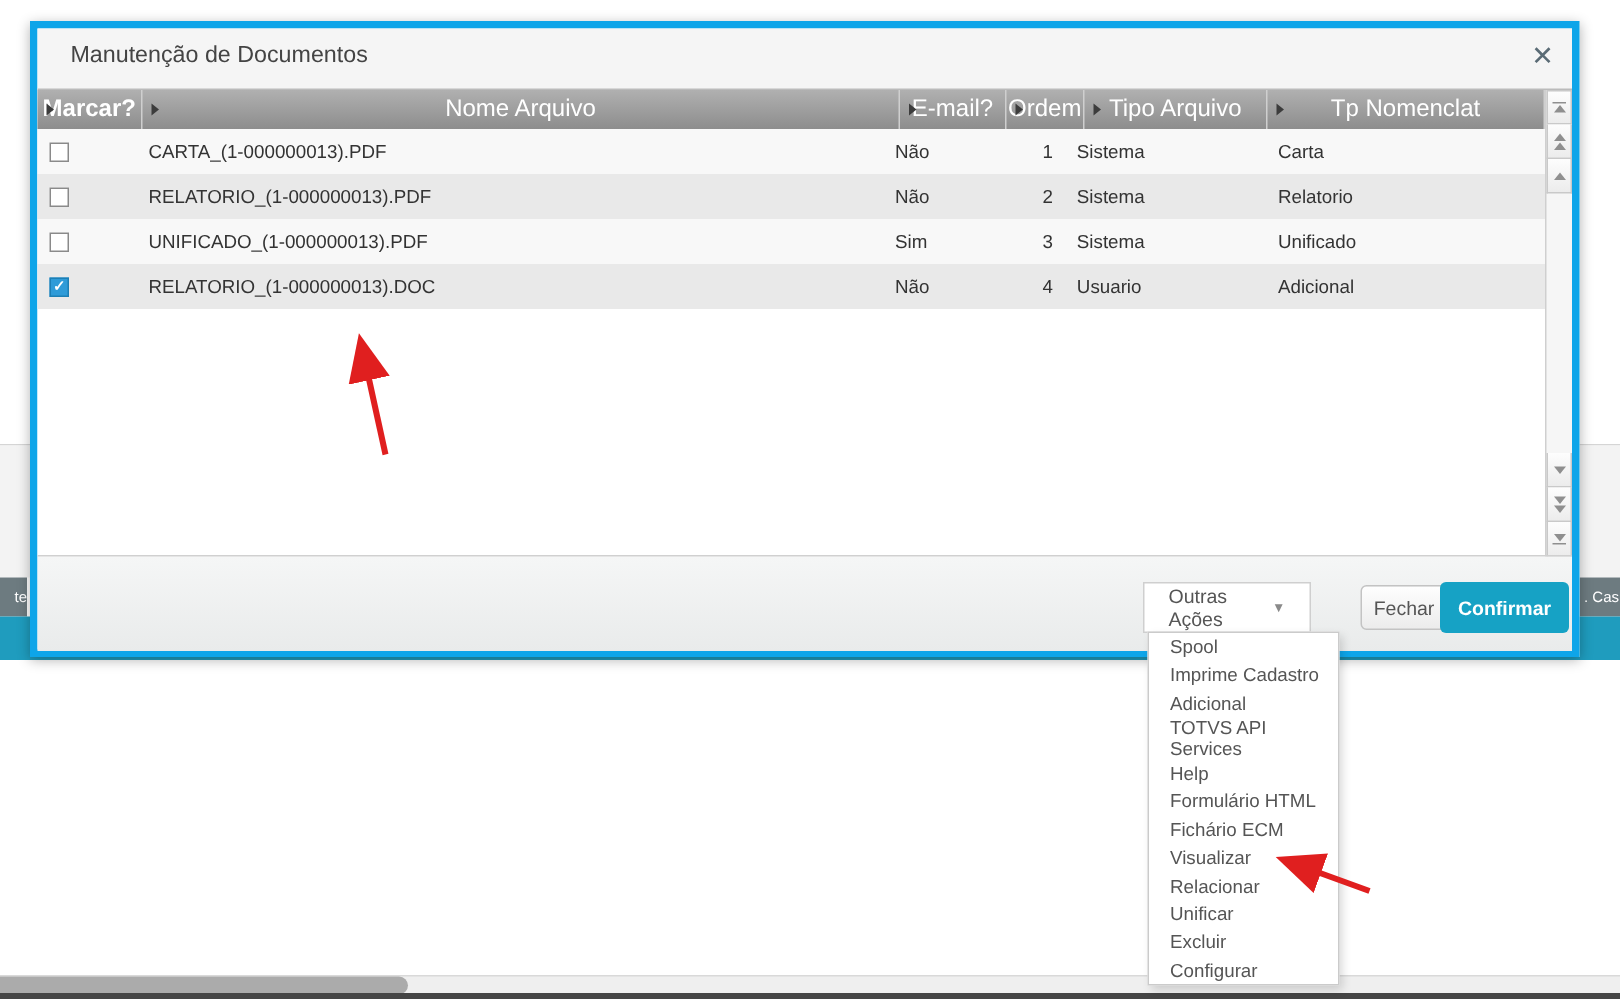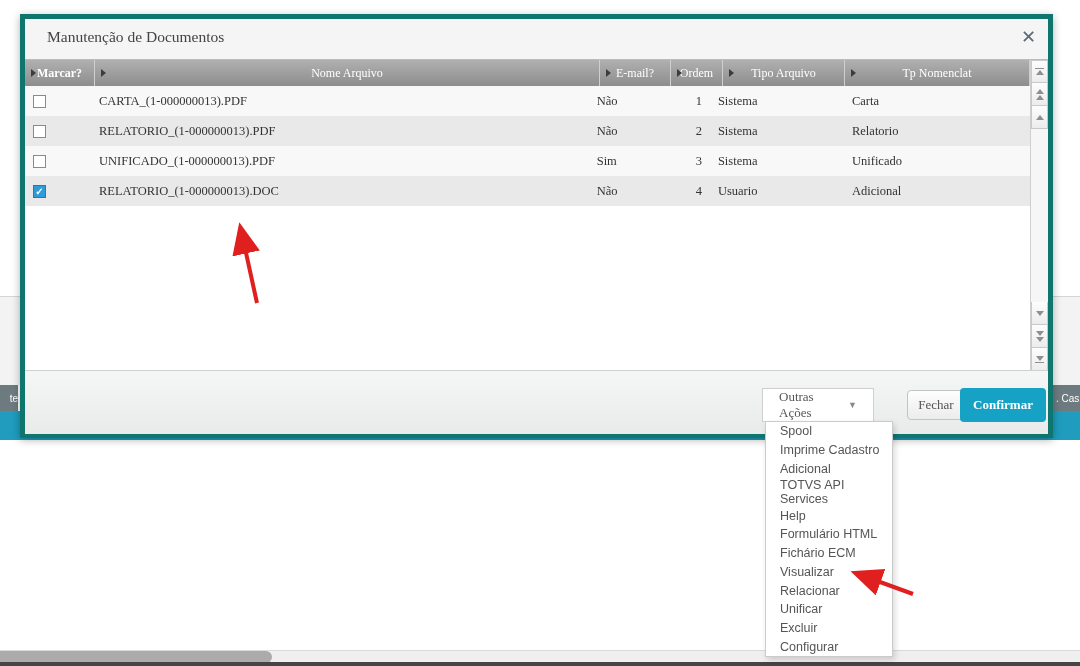--- a/index.html
+++ b/index.html
@@ -11,28 +11,28 @@
   .bg-tab{position:absolute;top:385px;height:26px;background:var(--tab);color:#fff;
           font-size:10px;display:flex;align-items:center;overflow:hidden;white-space:nowrap;}
   .bg-tab.left{left:0;width:18px;justify-content:flex-end;}
   .bg-tab.right{left:1053px;width:27px;padding-left:3px;}
   .teal-bar{position:absolute;left:0;top:411px;width:1080px;height:29px;background:var(--teal-bar);}
   .hscroll{position:absolute;left:0;top:650px;width:1080px;height:12px;background:#efefef;border-top:1px solid #d9d9d9;}
   .hscroll-thumb{position:absolute;left:0;top:0;width:272px;height:12px;background:#ababab;border-radius:0 6px 6px 0;}
   .bottom-strip{position:absolute;left:0;top:662px;width:1080px;height:4px;background:#454545;}
   
   .dialog{position:absolute;left:20px;top:14px;width:1023px;height:414px;background:#fff;
-          border:5px solid #0f766e;box-shadow:0 2px 8px rgba(0,0,0,.3);z-index:10;font-family:Liberation Serif, serif;}
+          border:5px solid #0ea5e9;box-shadow:0 2px 8px rgba(0,0,0,.3);z-index:10;}
   .title-bar{position:absolute;left:0;top:0;width:100%;height:40px;background:#f5f5f5;border-bottom:1px solid #e2e2e2;}
   .title{position:absolute;left:22px;top:9px;font-size:15.5px;color:#444;}
   .close-x{position:absolute;right:12px;top:8px;font-size:18px;color:#5a6b75;cursor:pointer;line-height:20px;}
   
   .grid{position:absolute;left:0;top:40px;width:1023px;height:311px;background:#fff;border-top:1px solid #bbb;}
   .grid-header{position:absolute;left:0;top:0;width:1005px;height:26px;display:flex;
-               background:linear-gradient(#b0b0b0,#8d8d8d);color:#fff;font-size:12px;align-items:center;}
+               background:linear-gradient(#b0b0b0,#8d8d8d);color:#fff;font-size:16px;align-items:center;}
   .hcell{position:relative;display:flex;align-items:center;justify-content:center;
          border-right:1px solid #cfcfcf;box-sizing:border-box;height:26px;}
   .sort-tri{position:absolute;left:6px;top:9px;width:0;height:0;
             border-top:4px solid transparent;border-bottom:4px solid transparent;border-left:5px solid #3c3c3c;}
   .hb{font-weight:bold;}
   .c-marcar{width:70px;}.c-nome{width:505px;}.c-email{width:71px;}.c-ordem{width:52px;}
   .c-tipo{width:122px;}.c-tp{width:185px;}
   .grid-rows{position:absolute;left:0;top:26px;width:1005px;}
   .grid-row{display:flex;height:30px;font-size:12.5px;color:#333;}
   .grid-row:nth-child(odd){background:#f8f8f8;}

